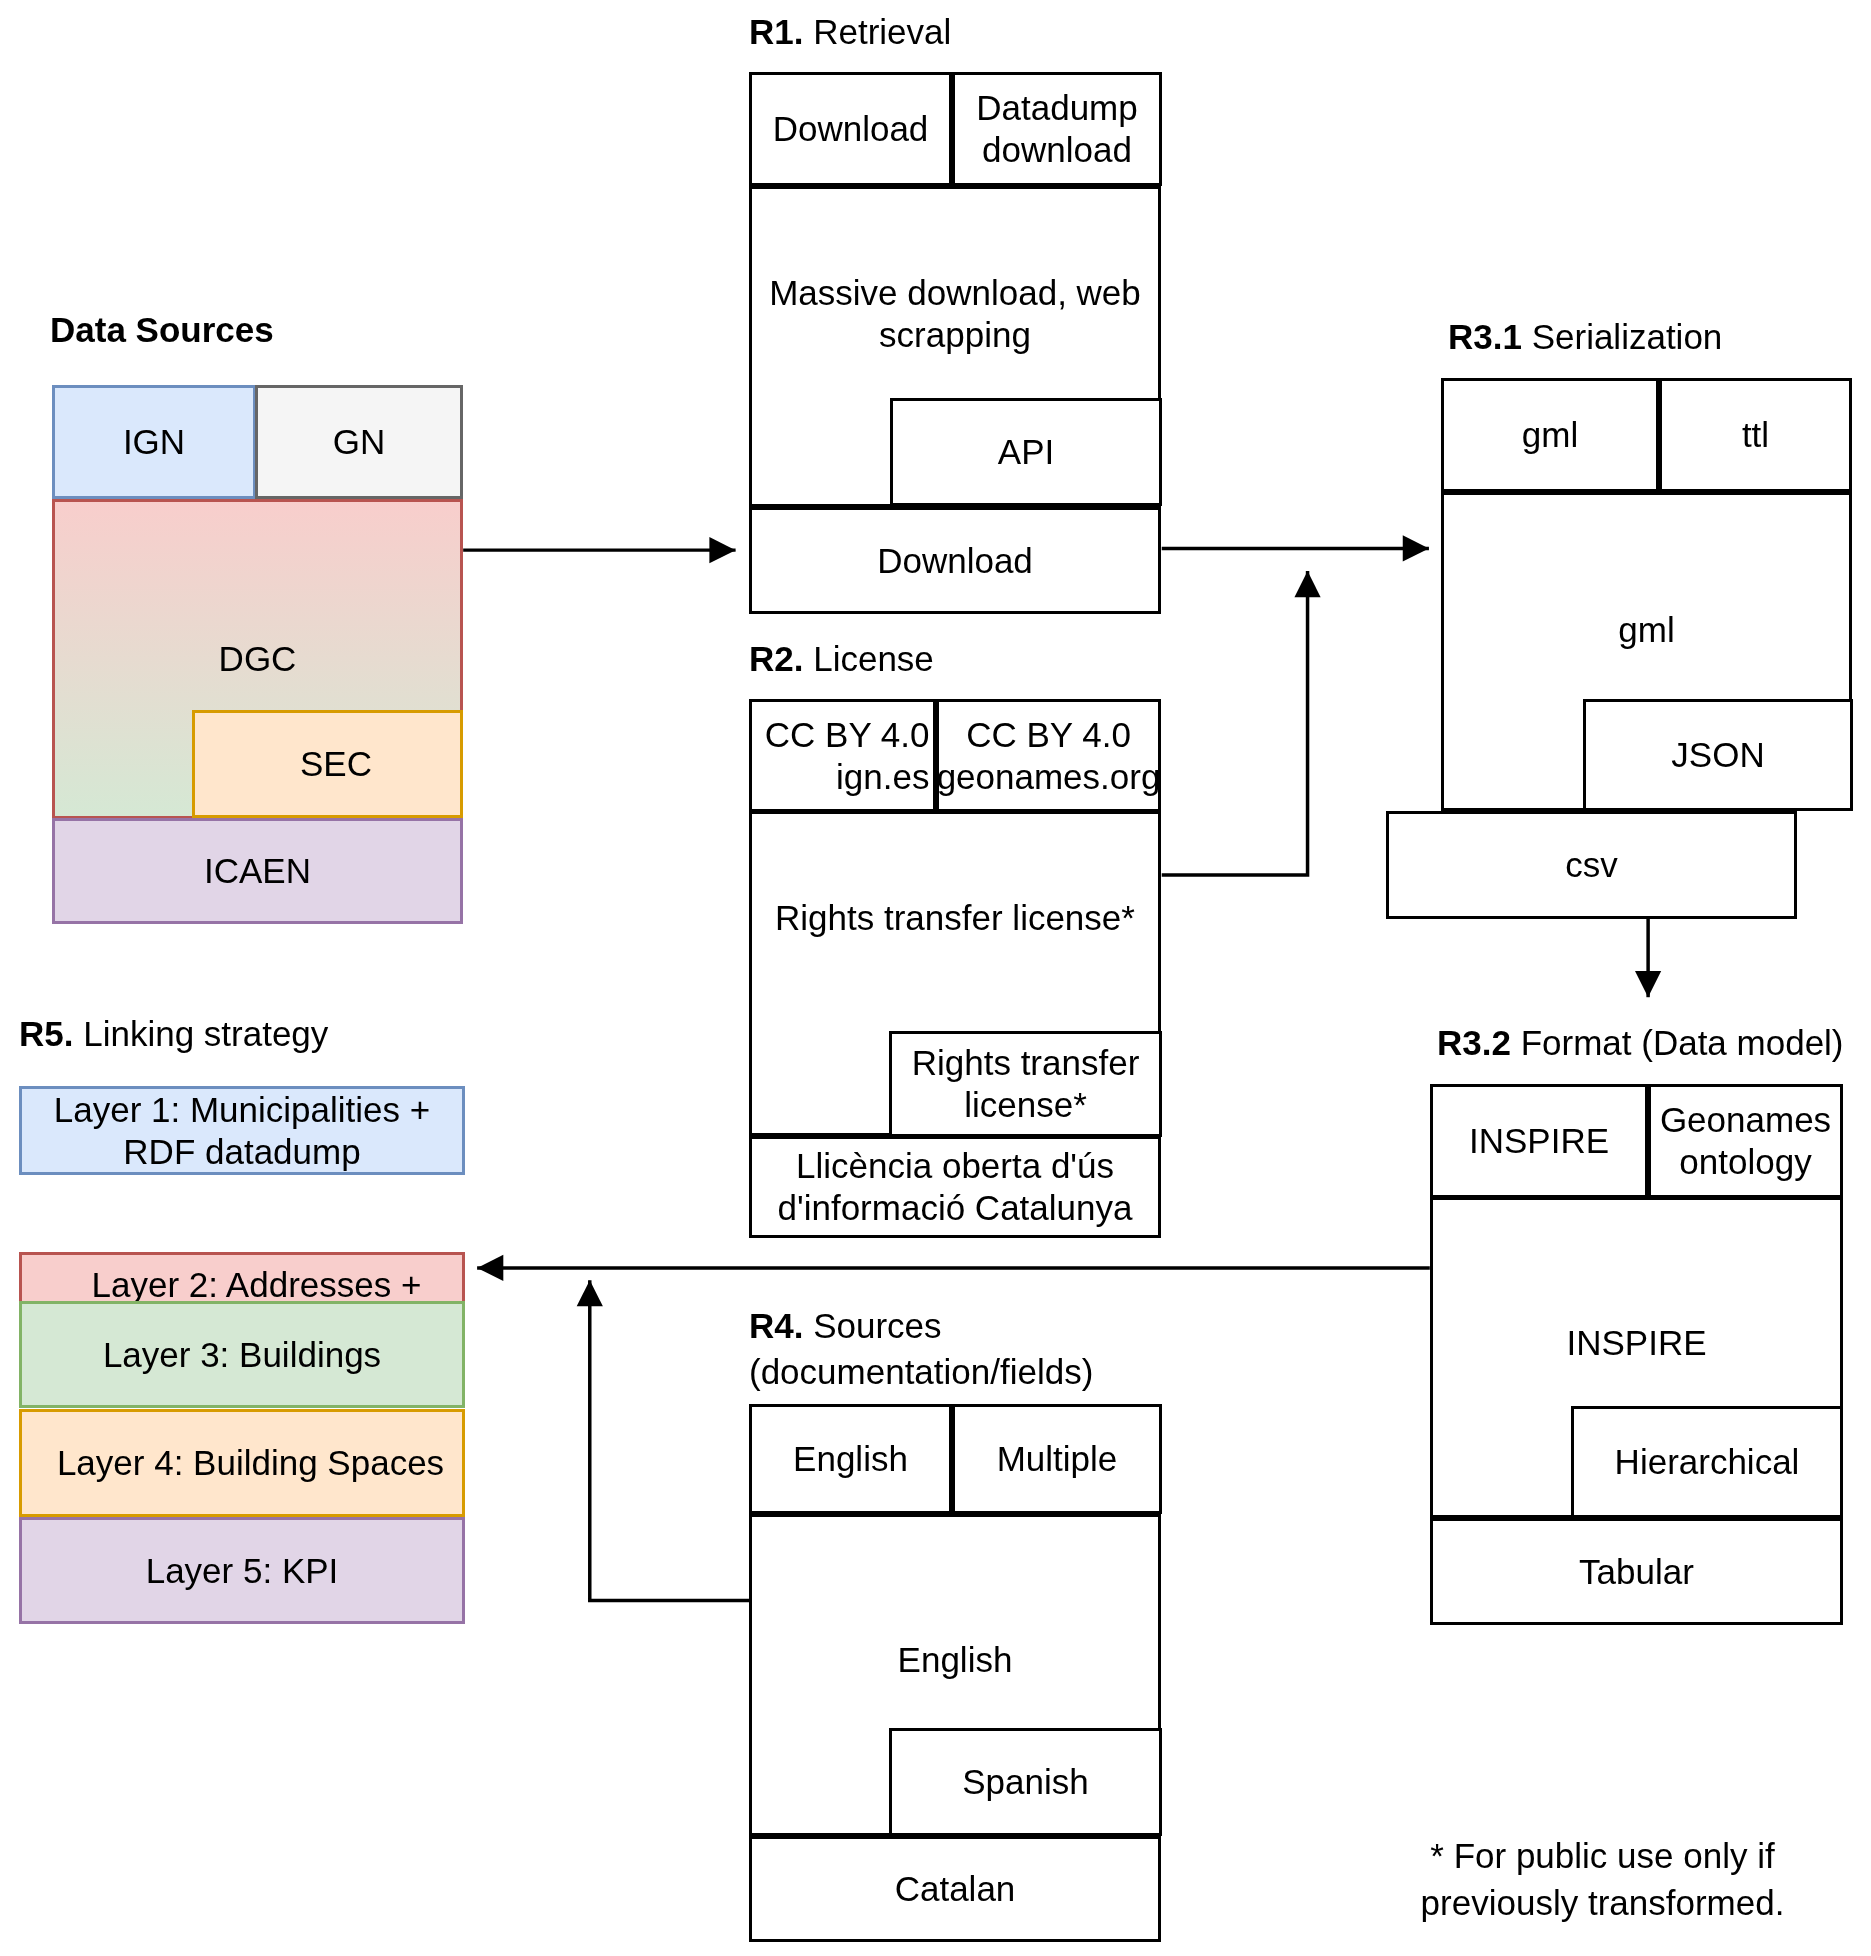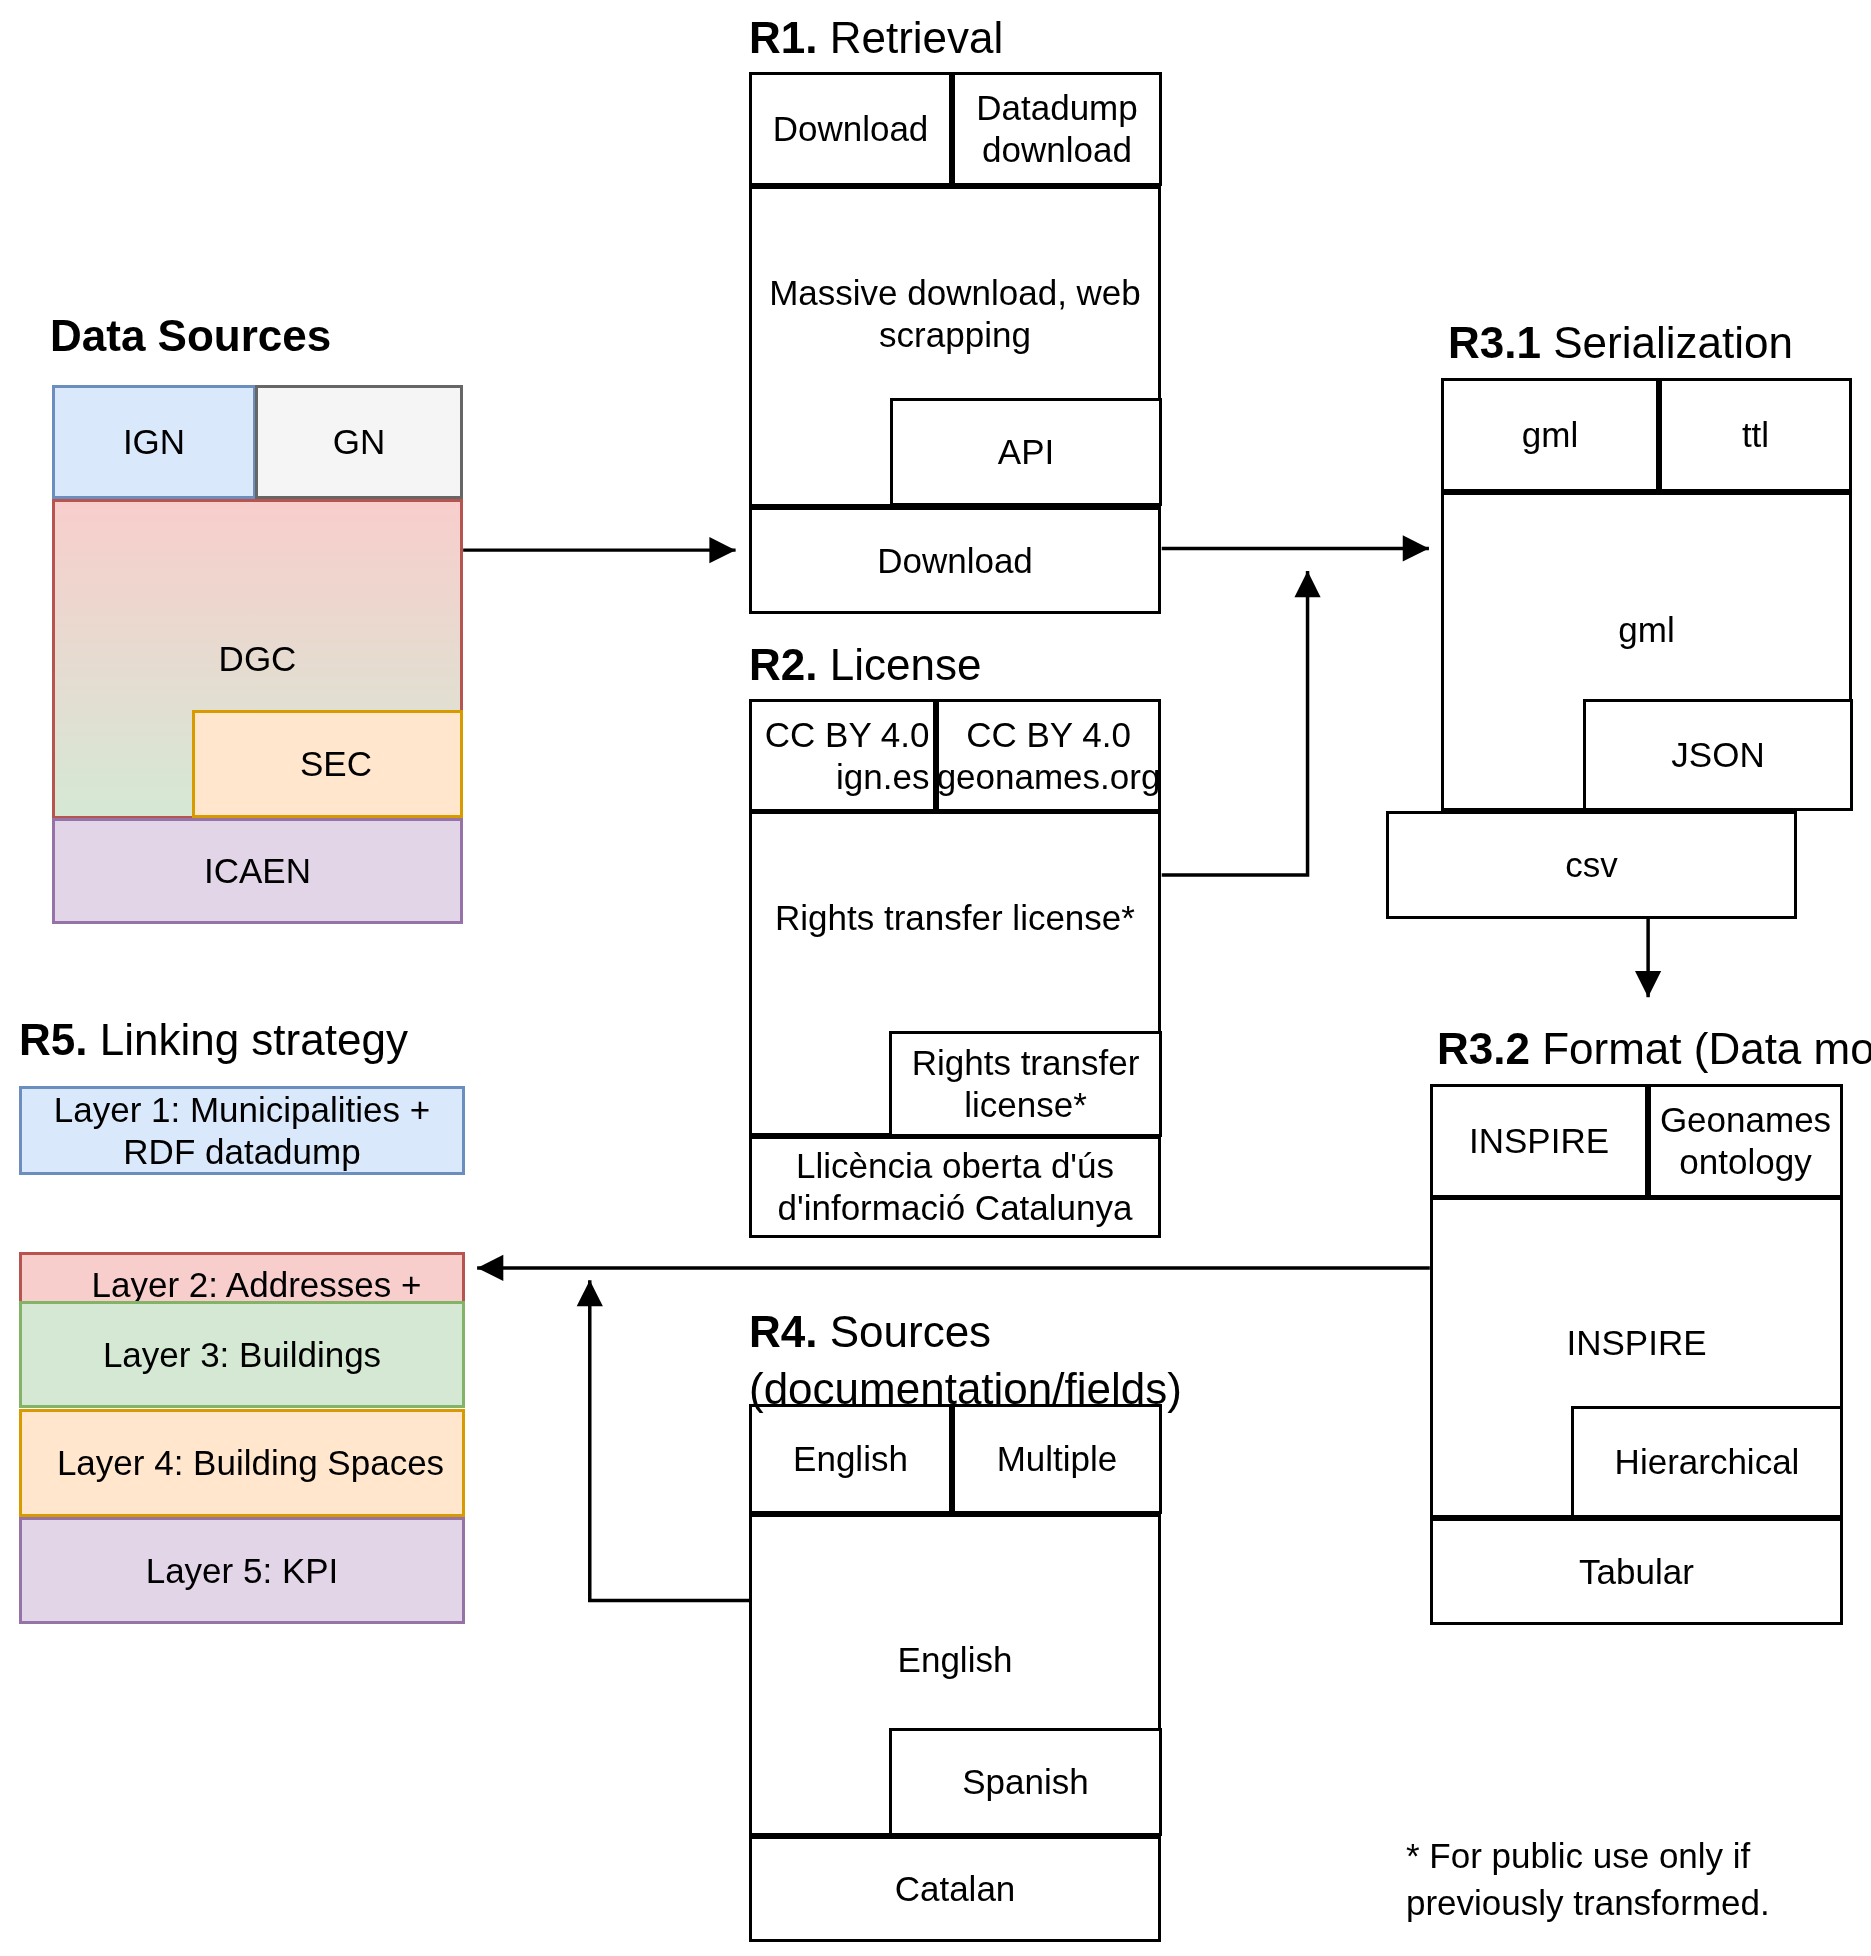--- a/index.html
+++ b/index.html
@@ -22,21 +22,21 @@
     text-align:center;
     font-size:35px;
     line-height:1.2;
     padding:0 7px;
     z-index:1;
   }
   .inset{z-index:3;}
   .row-bottom{z-index:2;}
   .group-title{
     position:absolute;
-    font-size:44px;
+    font-size:35px;
     line-height:1.3;
     white-space:nowrap;
     z-index:4;
   }
   .group-title b{font-weight:700;}
   
   .c-blue  {background:var(--blue_fill);  border-color:var(--blue_stroke);}
   .c-gray  {background:var(--gray_fill);  border-color:var(--gray_stroke);}
   .c-red   {background:var(--red_fill);   border-color:var(--red_stroke);}
   .c-green {background:var(--green_fill); border-color:var(--green_stroke);}
@@ -47,21 +47,21 @@
     border-color:var(--red_stroke);
   }
   .arrows{
     position:absolute;left:0;top:0;width:1872px;height:1956px;
     z-index:5;pointer-events:none;
   }
   .footnote{
     position:absolute;
     left:1406px;top:1832px;width:393px;
     font-size:35px;line-height:1.35;
-    z-index:4;
+    text-align:center;z-index:4;
   }
 </style>
 </head>
 <body>
 
 <div class="canvas" style="--blue_fill: #dae8fc; --blue_stroke: #6c8ebf; --gray_fill: #f5f5f5; --gray_stroke: #666666; --red_fill: #f8cecc; --red_stroke: #b85450; --green_fill: #d5e8d4; --green_stroke: #82b366; --orange_fill: #ffe6cc; --orange_stroke: #d79b00; --purple_fill: #e1d5e7; --purple_stroke: #9673a6; --box_stroke: #000000;">
 
   <div class="group-title" style="left:50px;top:307px;font-weight:700;">Data Sources</div>
 
   <div class="cell c-blue" style="left:52px;top:385px;width:204px;height:114px;">IGN</div>

